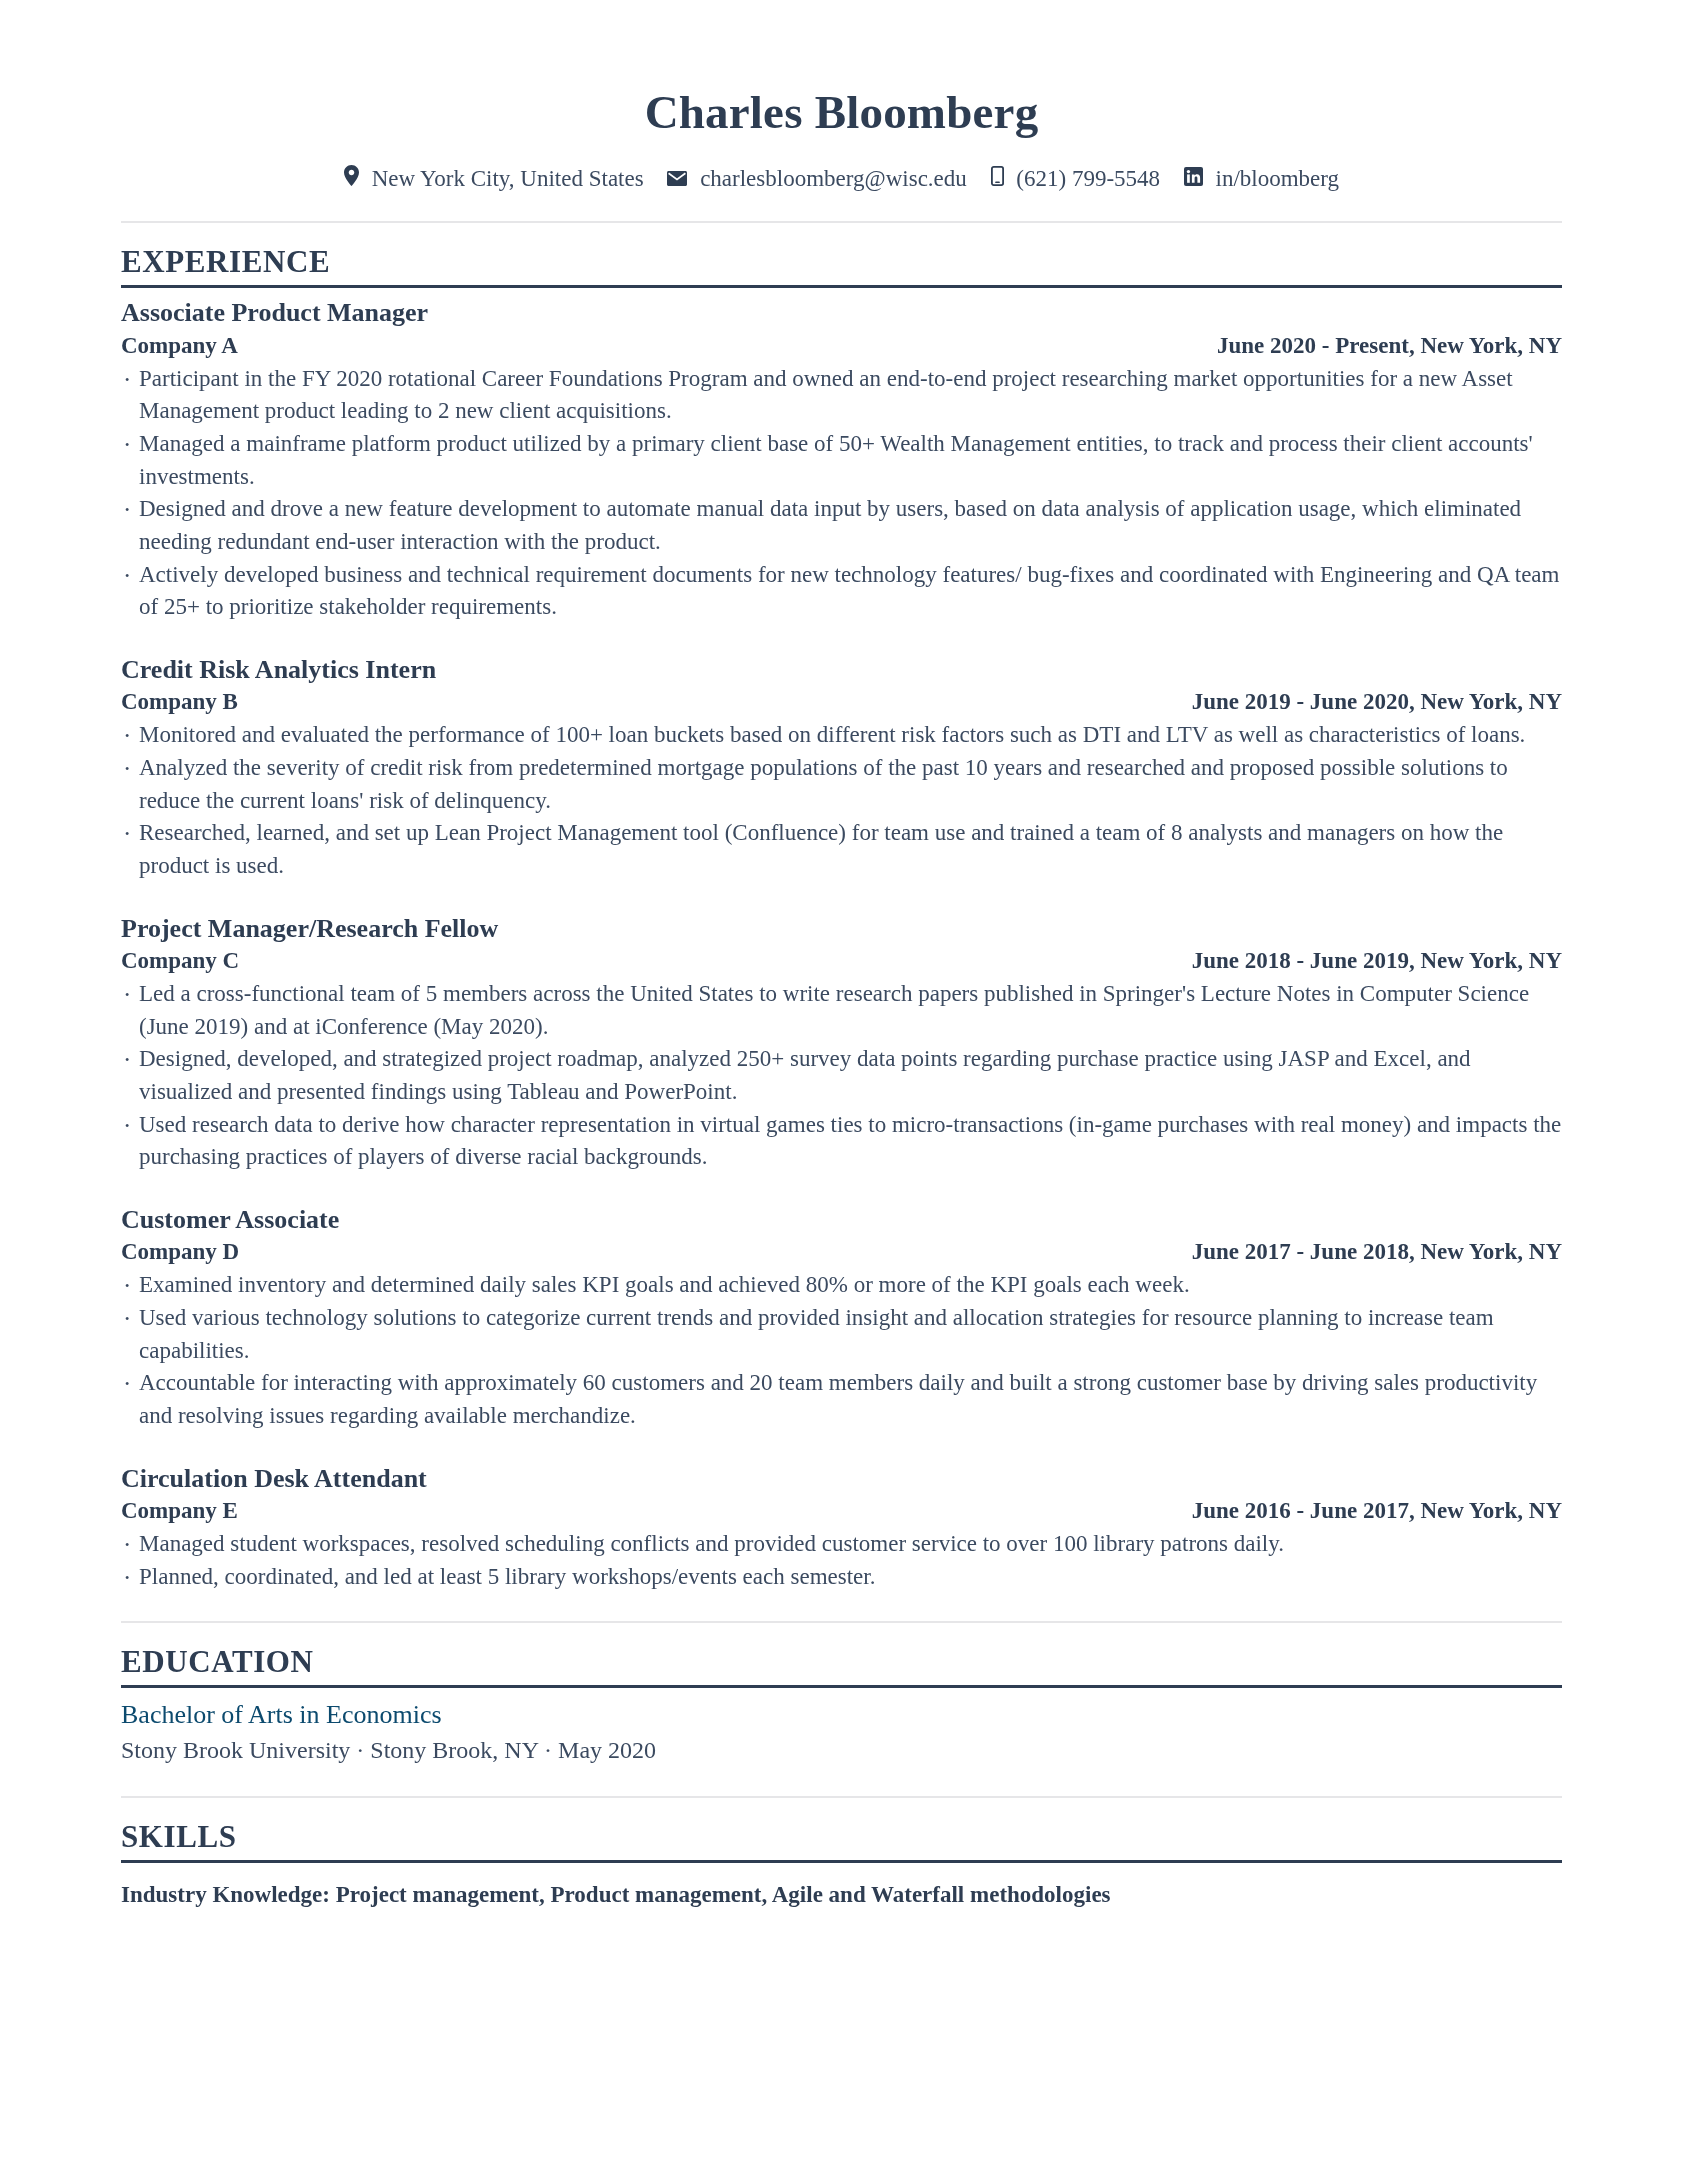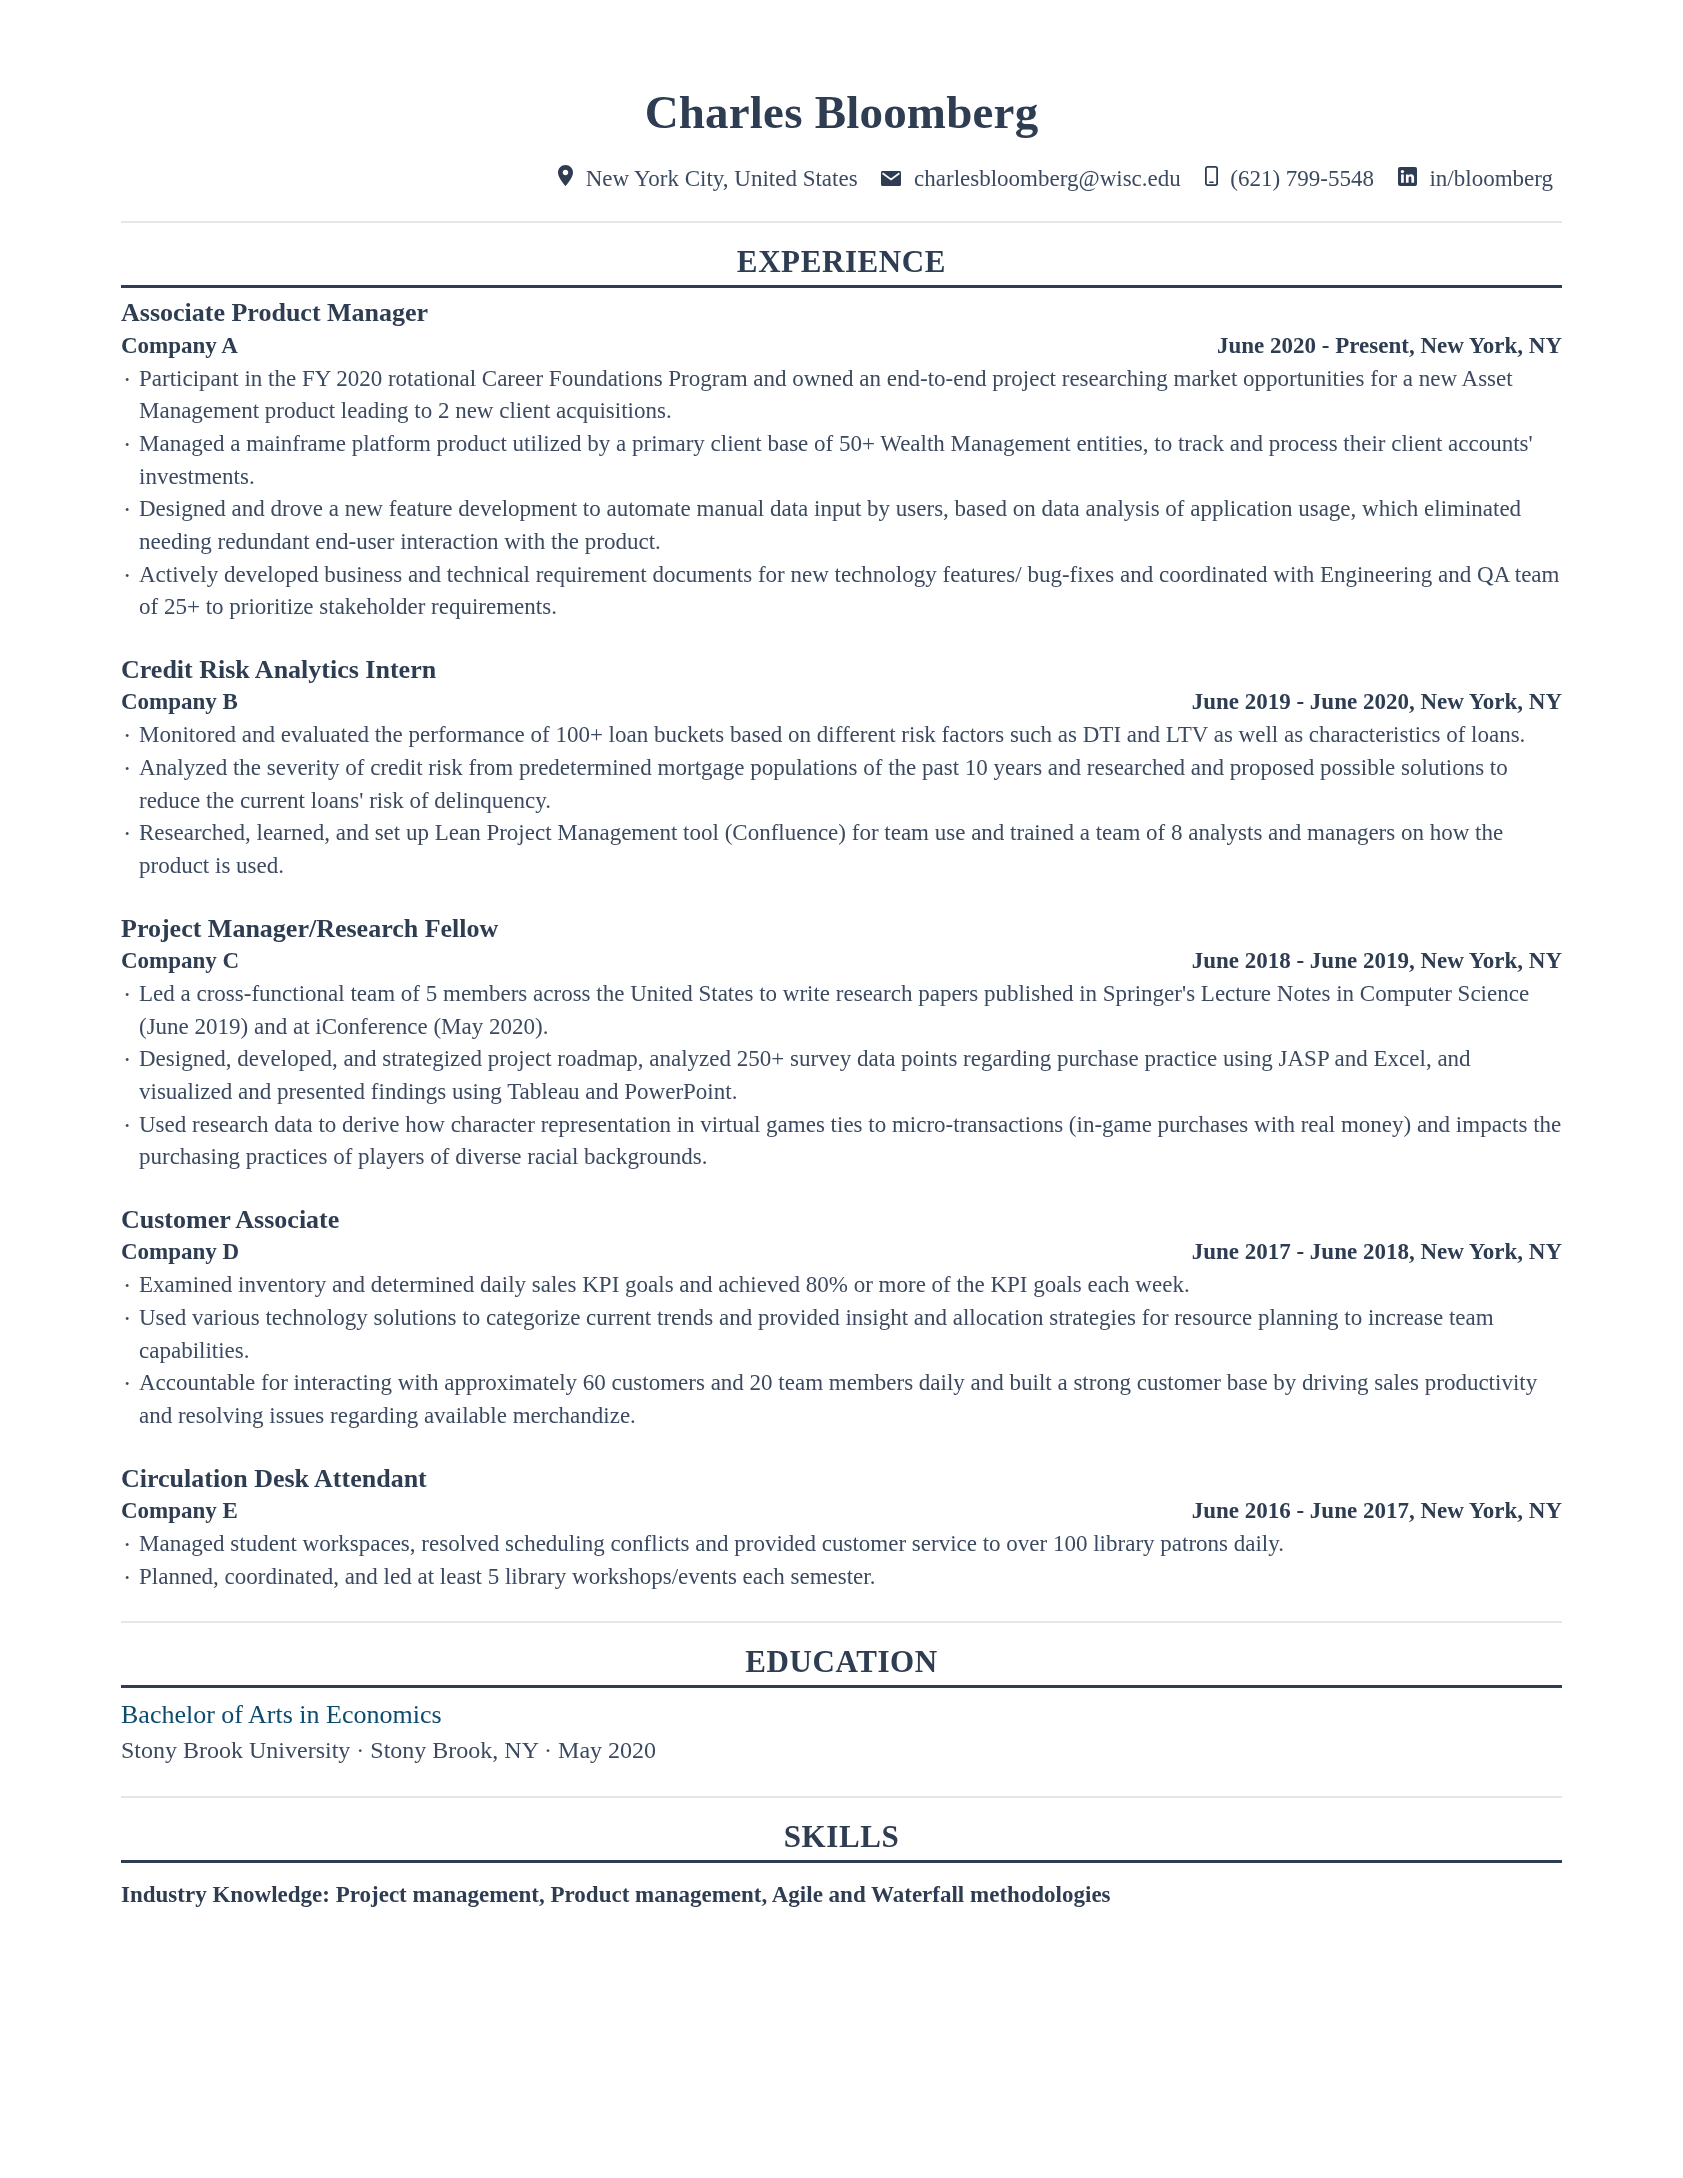--- a/index.html
+++ b/index.html
@@ -27,21 +27,21 @@
   .name {
     text-align: center;
     font-size: 47px;
     font-weight: bold;
     letter-spacing: 0.2px;
     color: #2e3d52;
     padding-top: 87px;
     line-height: 1.1;
   }
   .contact-line {
-    text-align: right;
+    text-align: center;
     font-size: 23px;
     color: #3b4a60;
     margin-top: 22px;
     line-height: 1.3;
     white-space: nowrap;
   }
   .contact-item {
     display: inline-block;
     white-space: nowrap;
     margin: 0 9px;
@@ -70,21 +70,20 @@
   
   .section { margin-top: 0; }
   .section-gap-top { margin-top: 28px; }
   .section-title {
     font-size: 31px;
     font-weight: bold;
     letter-spacing: 0.6px;
     color: #2e3d52;
     padding: 22px 0 6px 0;
     line-height: 1.1;
-    text-align: center;
   }
 
   
   .entry { margin-top: 9px; }
   .entry + .entry { margin-top: 30px; }
   .entry-title {
     font-size: 26px;
     font-weight: bold;
     color: #2e3d52;
     line-height: 1.25;

